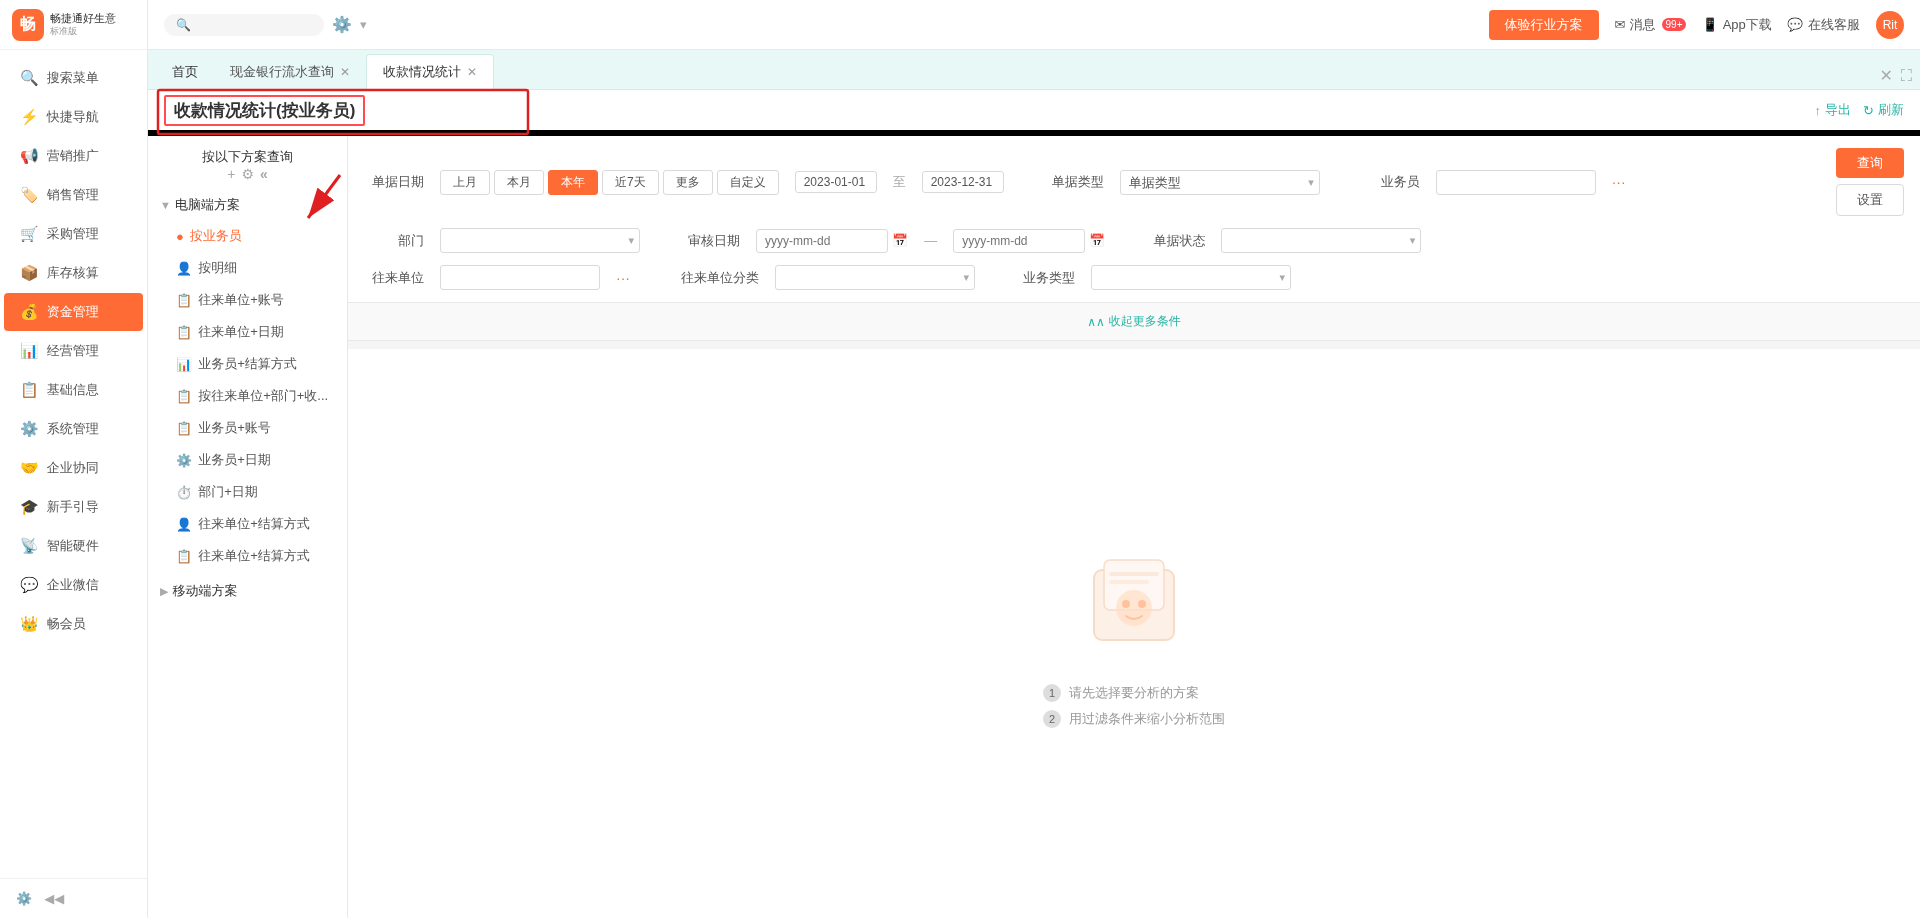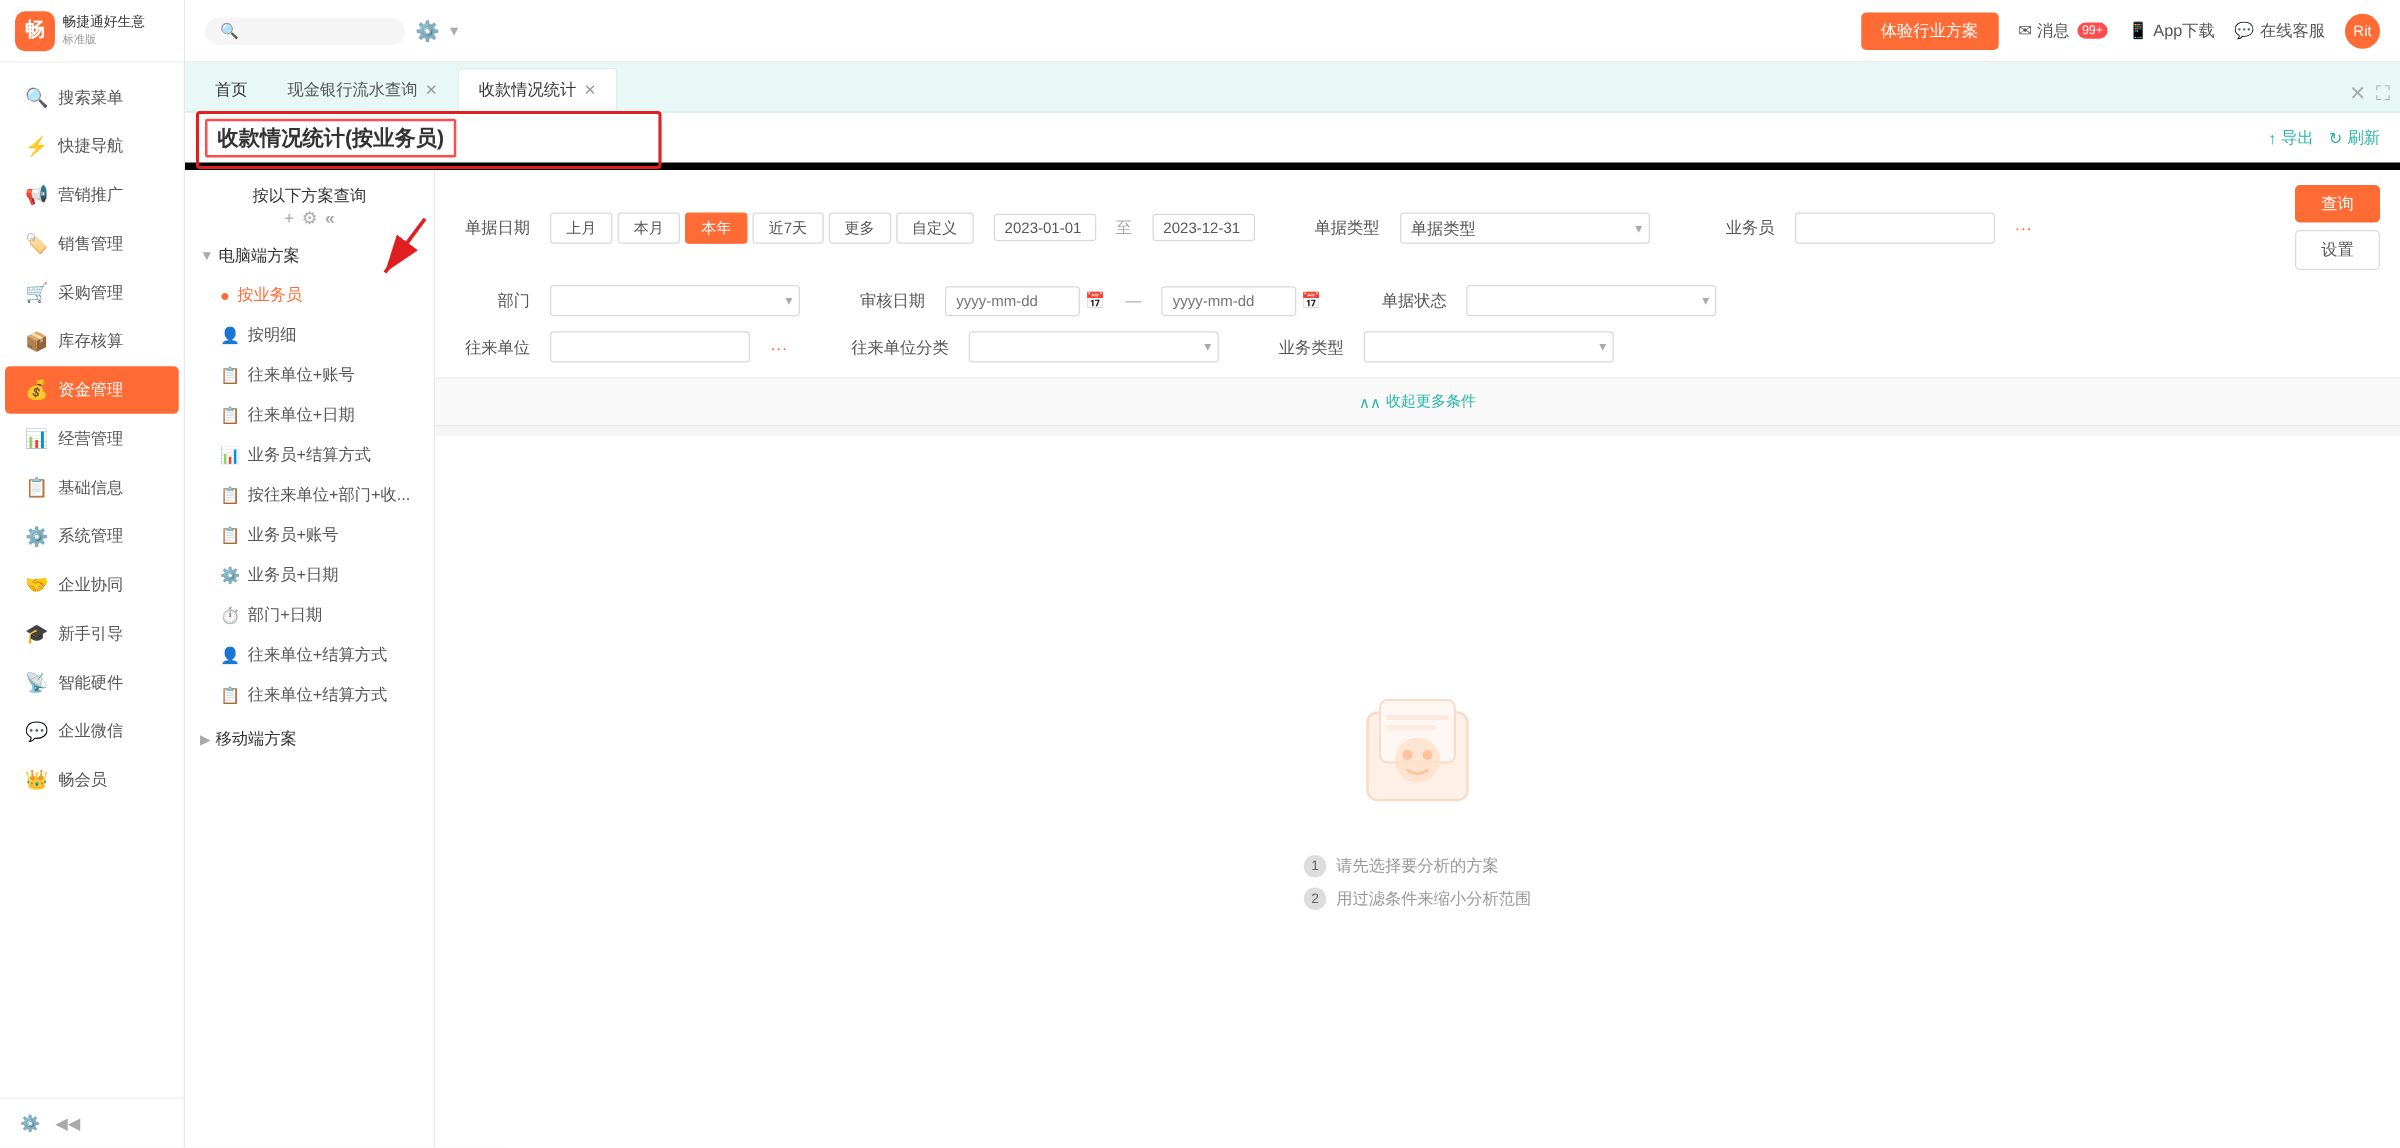--- a/index.html
+++ b/index.html
@@ -302,21 +302,21 @@
 
     .date-picker {
       display: flex; align-items: center; gap: 4px;
     }
     .date-picker-input {
       border: 1px solid #d9d9d9;
       border-radius: 3px;
       padding: 4px 8px;
       font-size: 12px;
       color: #bbb;
-      width: 108px;
+      width: 132px;
     }
     .cal-icon { color: #aaa; cursor: pointer; }
 
     .more-dots { color: #ff6b35; cursor: pointer; font-size: 14px; }
 
     .query-btn {
       background: #ff6b35;
       color: #fff;
       border: none;
       padding: 6px 20px;

